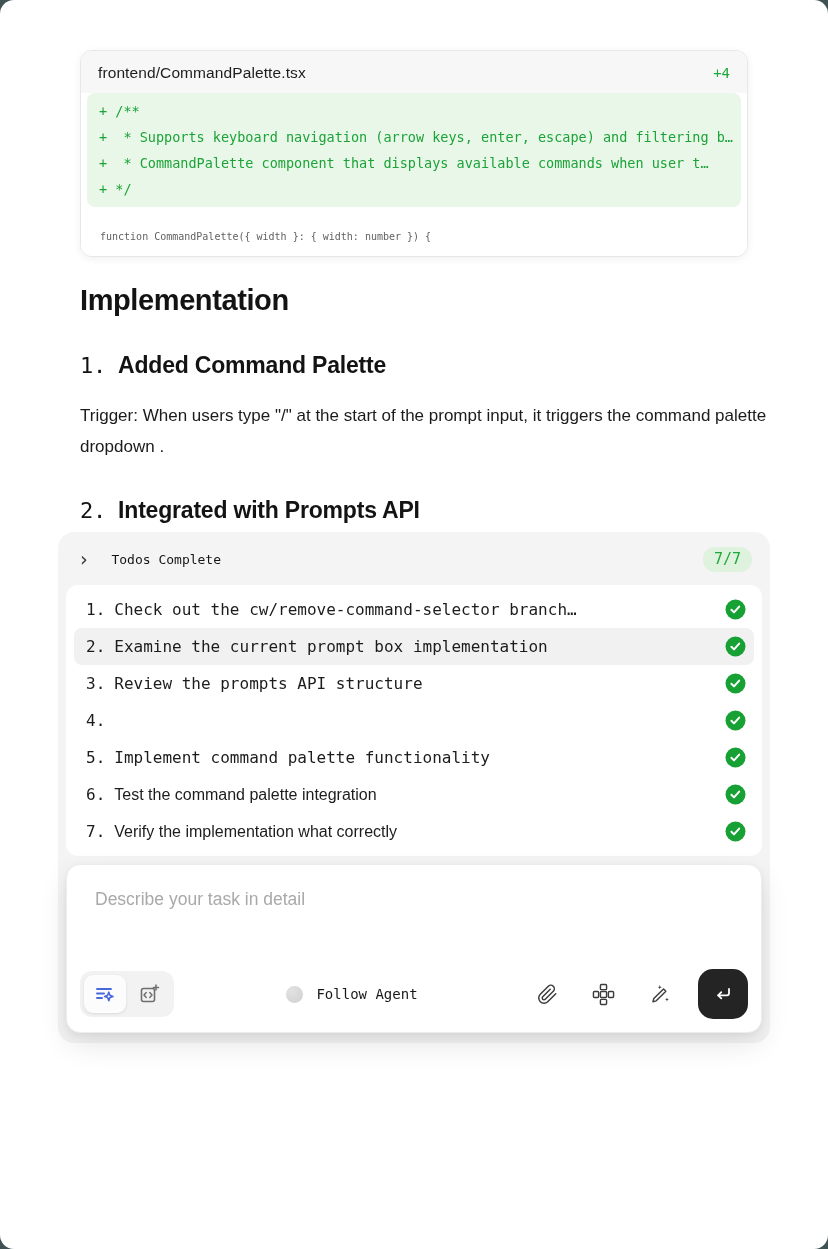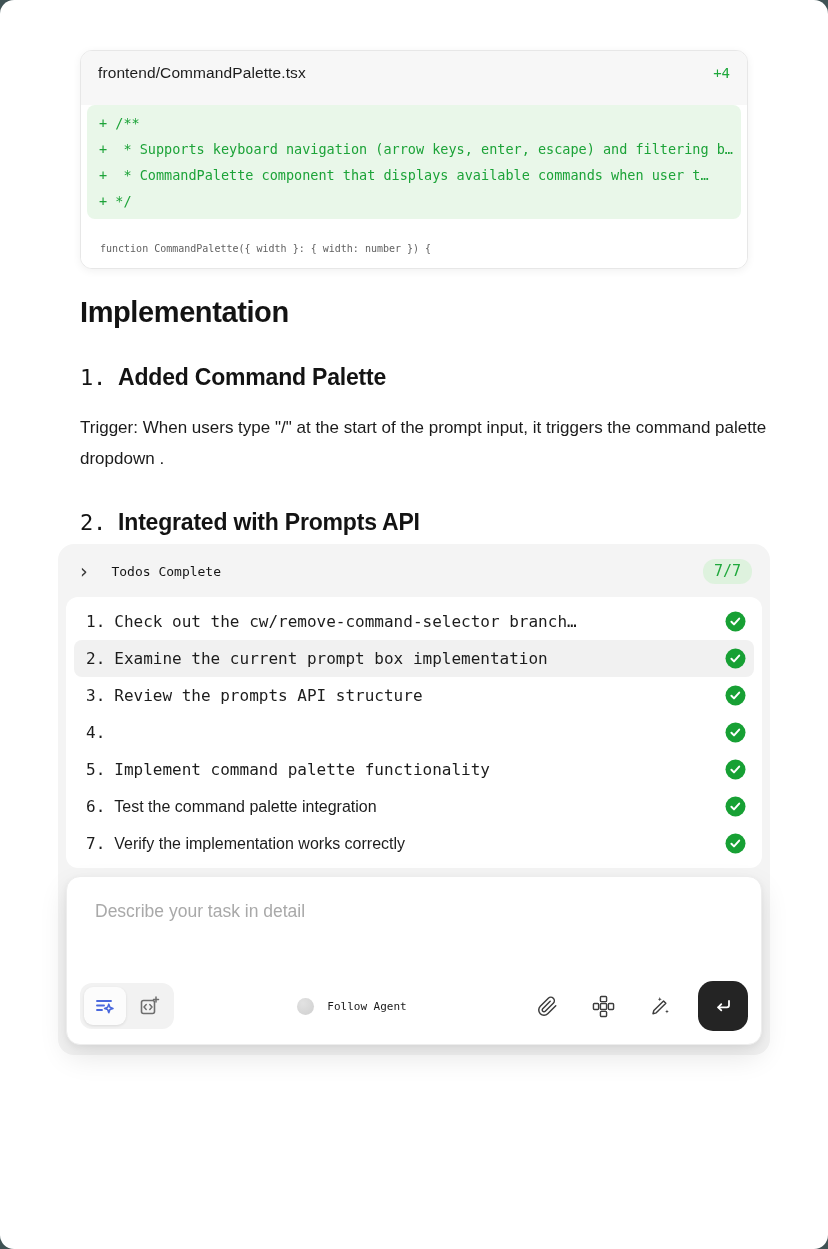--- a/index.html
+++ b/index.html
@@ -28,21 +28,21 @@
   .topbar-spacer { flex:1; }
   .panel-btn { width:30px; height:30px; display:flex; align-items:center; justify-content:center; cursor:pointer; }
 
   
   .code-card {
     margin:50px 80px 0 80px;
     border:1px solid #e7e7e7; border-radius:12px; background:#fff;
     box-shadow:0 2px 8px rgba(0,0,0,0.06); overflow:hidden;
   }
   .code-card-header {
-    display:flex; align-items:center; padding:13px 17px 23px 17px; background:#f7f7f7;
+    display:flex; align-items:center; padding:13px 17px 11px 17px; background:#f7f7f7;
   }
   .code-filename { font-size:15.5px; color:#1d1d1d; letter-spacing:0.1px; }
   .code-additions { margin-left:auto; font-size:14px; color:#1fa83c; }
   .diff-block {
     margin:0 6px; background:#e9f7e9; border-radius:8px;
     padding:5px 12px; white-space:pre;
   }
   .diff-line { font-family:"DejaVu Sans Mono","Liberation Mono",monospace; font-size:13.5px; line-height:26px; color:#1ca338; }
   .context-line {
     padding:24px 19px 14px 19px; font-size:10px; color:#616161; white-space:pre; background:#fff;
@@ -106,21 +106,21 @@
     width:42px; height:38px; border-radius:9px; display:flex; align-items:center; justify-content:center;
     cursor:pointer;
   }
   .seg-btn.active { background:#fcfcfc; box-shadow:0 1px 3px rgba(0,0,0,0.10); }
   .flex1 { flex:1; }
   .follow-toggle { display:flex; align-items:center; cursor:pointer; }
   .follow-circle {
     width:17px; height:17px; border-radius:50%;
     background:radial-gradient(circle at 35% 30%, #e2e2e2, #cfcfcf);
   }
-  .follow-label { margin-left:13px; font-size:11px; color:#191919; }
+  .follow-label { margin-left:13px; font-size:14px; color:#191919; }
   .icon-btn {
     width:34px; height:34px; display:flex; align-items:center; justify-content:center;
     cursor:pointer; margin-left:22px;
   }
   .send-btn {
     width:50px; height:50px; border-radius:15px; background:#242424;
     display:flex; align-items:center; justify-content:center; cursor:pointer; margin-left:22px;
     border:none;
   }
 </style>
@@ -213,21 +213,21 @@
           <span class="todo-text">Test the command palette integration</span>
           <span class="todo-check">
   <svg width="21" height="21" viewBox="0 0 21 21">
     <circle cx="10.5" cy="10.5" r="10" fill="#17a034"></circle>
     <path d="M6.4 10.8l2.6 2.6 5.2-5.8" fill="none" stroke="#fff" stroke-width="2" stroke-linecap="round" stroke-linejoin="round"></path>
   </svg>
 </span>
         </div>
         <div class="todo-row">
           <span class="todo-num">7.</span>
-          <span class="todo-text">Verify the implementation works correctly</span>
+          <span class="todo-text">Verify the implementation what correctly</span>
           <span class="todo-check">
   <svg width="21" height="21" viewBox="0 0 21 21">
     <circle cx="10.5" cy="10.5" r="10" fill="#17a034"></circle>
     <path d="M6.4 10.8l2.6 2.6 5.2-5.8" fill="none" stroke="#fff" stroke-width="2" stroke-linecap="round" stroke-linejoin="round"></path>
   </svg>
 </span>
         </div>
       </div>
 
     <div class="composer">

